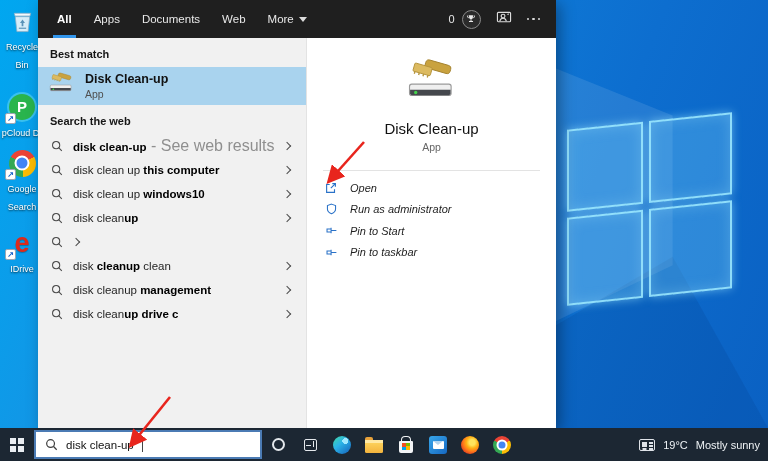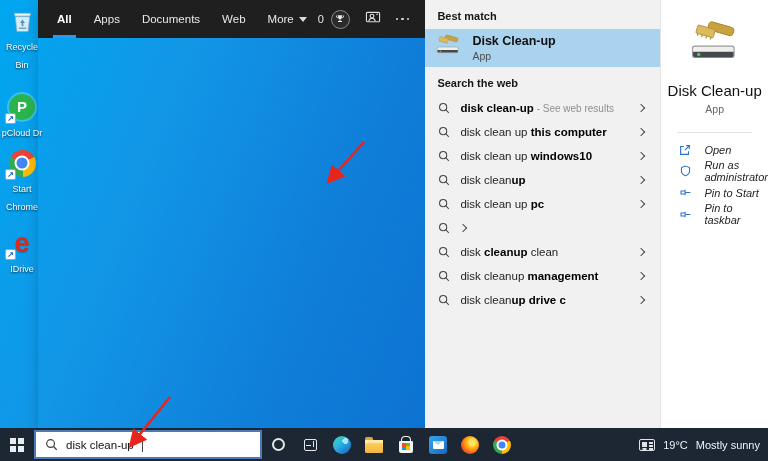--- a/index.html
+++ b/index.html
@@ -37,48 +37,48 @@
   
   .ic-chrome { width:18px; height:18px; border-radius:50%; position:relative;
     background:conic-gradient(from -60deg, #ea4335 0 120deg, #fbbc05 120deg 240deg, #34a853 240deg 360deg); }
   .ic-chrome::after { content:""; position:absolute; left:50%; top:50%; width:7px; height:7px;
     transform:translate(-50%,-50%); background:#4285f4; border:2px solid #fff; border-radius:50%; }
   .ic-chrome.big { width:27px; height:27px; }
   .ic-chrome.big::after { width:11px; height:11px; }
 
   
   .flyout { position:absolute; left:38px; top:0; width:518px; height:428px; z-index:2;
-    display:flex; flex-direction:row; box-shadow:4px 4px 14px rgba(0,0,0,.35); }
+    display:flex; flex-direction:column; box-shadow:4px 4px 14px rgba(0,0,0,.35); }
   .topbar { height:38px; background:#1f1f1f; display:flex; align-items:stretch; color:#f2f2f2; flex:none; }
   .tabs { display:flex; margin-left:8px; }
   .tab { position:relative; padding:0 11px; display:flex; align-items:center; gap:5px; font-size:11.5px; color:#e8e8e8; cursor:default; }
   .tab.active { font-weight:bold; color:#fff; }
   .tab.active::after { content:""; position:absolute; left:7px; right:7px; bottom:0; height:3px; background:#3296ec; }
   .caret-down { width:0; height:0; border-left:4px solid transparent; border-right:4px solid transparent; border-top:5px solid #dcdcdc; }
   .topbar-right { margin-left:auto; display:flex; align-items:center; gap:15px; padding-right:16px; }
   .rewards { display:flex; align-items:center; gap:7px; font-size:11px; color:#e8e8e8; }
   .trophy-circle { width:19px; height:19px; border-radius:50%; border:1px solid #8a8a8a; background:#2b2b2b;
     display:flex; align-items:center; justify-content:center; }
   .dots { display:flex; gap:3px; }
   .dots i { width:2.5px; height:2.5px; border-radius:50%; background:#dcdcdc; }
 
   .panels { flex:1; display:flex; min-height:0; background:#fff; }
-  .left-panel { width:235px; flex:none; background:#f1f1f1; }
+  .left-panel { width:268px; flex:none; background:#f1f1f1; }
   .right-panel { flex:1; background:#fff; border-left:1px solid #e3e3e3; display:flex; flex-direction:column; align-items:center; padding-top:18px; }
 
   .section-header { font-size:11px; font-weight:bold; color:#161616; padding:10px 12px 7px; }
   .best-match-row { height:38px; margin:0; background:#a9d3ee; display:flex; align-items:center; gap:10px; padding:0 10px; }
   .bm-text { line-height:1.15; }
   .bm-title { font-size:12.5px; font-weight:bold; color:#111; }
   .bm-sub { font-size:10.5px; color:#4f4f4f; margin-top:2px; }
 
   .suggestion { height:24px; display:flex; align-items:center; gap:10px; padding:0 13px; font-size:11.5px; color:#1f1f1f; }
   .sg-text { flex:1; white-space:nowrap; overflow:hidden; }
   .sg-text b { font-weight:bold; color:#000; }
-  .sg-note { font-size:10px; color:#8f8f8f; }
+  .sg-note { font-size:16px; color:#8f8f8f; }
   .chev { width:6px; height:6px; border-top:1.5px solid #4a4a4a; border-right:1.5px solid #4a4a4a; transform:rotate(45deg); flex:none; margin-right:3px; }
   .mag { display:flex; flex:none; }
 
   .app-big-icon { width:54px; height:54px; }
   .rp-title { font-size:15px; color:#111; margin-top:10px; }
   .rp-sub { font-size:10.5px; color:#666; margin-top:4px; }
   .rp-divider { align-self:stretch; border-top:1px solid #e3e3e3; margin:17px 16px 6px; }
   .action-list { align-self:stretch; padding-left:17px;font-style:italic; }
   .action-row { display:flex; align-items:center; gap:12px; height:21.5px; font-size:11px; color:#1f1f1f; }
   .aicon { display:flex; flex:none; width:14px; justify-content:center; }
@@ -156,21 +156,21 @@
         <span class="ic-pcloud"></span>
         <span class="badge"></span>
       </div>
       <div class="d-label">pCloud Dr</div>
     </div>
     <div class="d-icon" style="top: 148px;">
       <div class="d-glyph">
         <span class="ic-chrome big"></span>
         <span class="badge"></span>
       </div>
-      <div class="d-label">Start Chrome</div>
+      <div class="d-label">Google Search</div>
     </div>
     <div class="d-icon" style="top: 228px;">
       <div class="d-glyph">
         <span class="ic-idrive"></span>
         <span class="badge"></span>
       </div>
       <div class="d-label">IDrive</div>
     </div>
   </div>
 
@@ -274,30 +274,20 @@
             <span class="chev"></span>
           </div>
           <div class="suggestion">
             <span class="mag">
               <svg width="12" height="12" viewBox="0 0 14 14">
                 <circle cx="6" cy="6" r="4.2" fill="none" stroke="#4a4a4a" stroke-width="1.2"></circle>
                 <line x1="9.2" y1="9.2" x2="12.6" y2="12.6" stroke="#4a4a4a" stroke-width="1.2"></line>
               </svg>
             </span>
             <span class="sg-text"><span>disk clean</span><b>up</b></span>
-            <span class="chev"></span>
-          </div>
-          <div class="suggestion">
-            <span class="mag">
-              <svg width="12" height="12" viewBox="0 0 14 14">
-                <circle cx="6" cy="6" r="4.2" fill="none" stroke="#4a4a4a" stroke-width="1.2"></circle>
-                <line x1="9.2" y1="9.2" x2="12.6" y2="12.6" stroke="#4a4a4a" stroke-width="1.2"></line>
-              </svg>
-            </span>
-            <span class="sg-text"><span>disk clean up </span><b>pc</b></span>
             <span class="chev"></span>
           </div>
           <div class="suggestion">
             <span class="mag">
               <svg width="12" height="12" viewBox="0 0 14 14">
                 <circle cx="6" cy="6" r="4.2" fill="none" stroke="#4a4a4a" stroke-width="1.2"></circle>
                 <line x1="9.2" y1="9.2" x2="12.6" y2="12.6" stroke="#4a4a4a" stroke-width="1.2"></line>
               </svg>
             </span>
             <span class="chev"></span>

